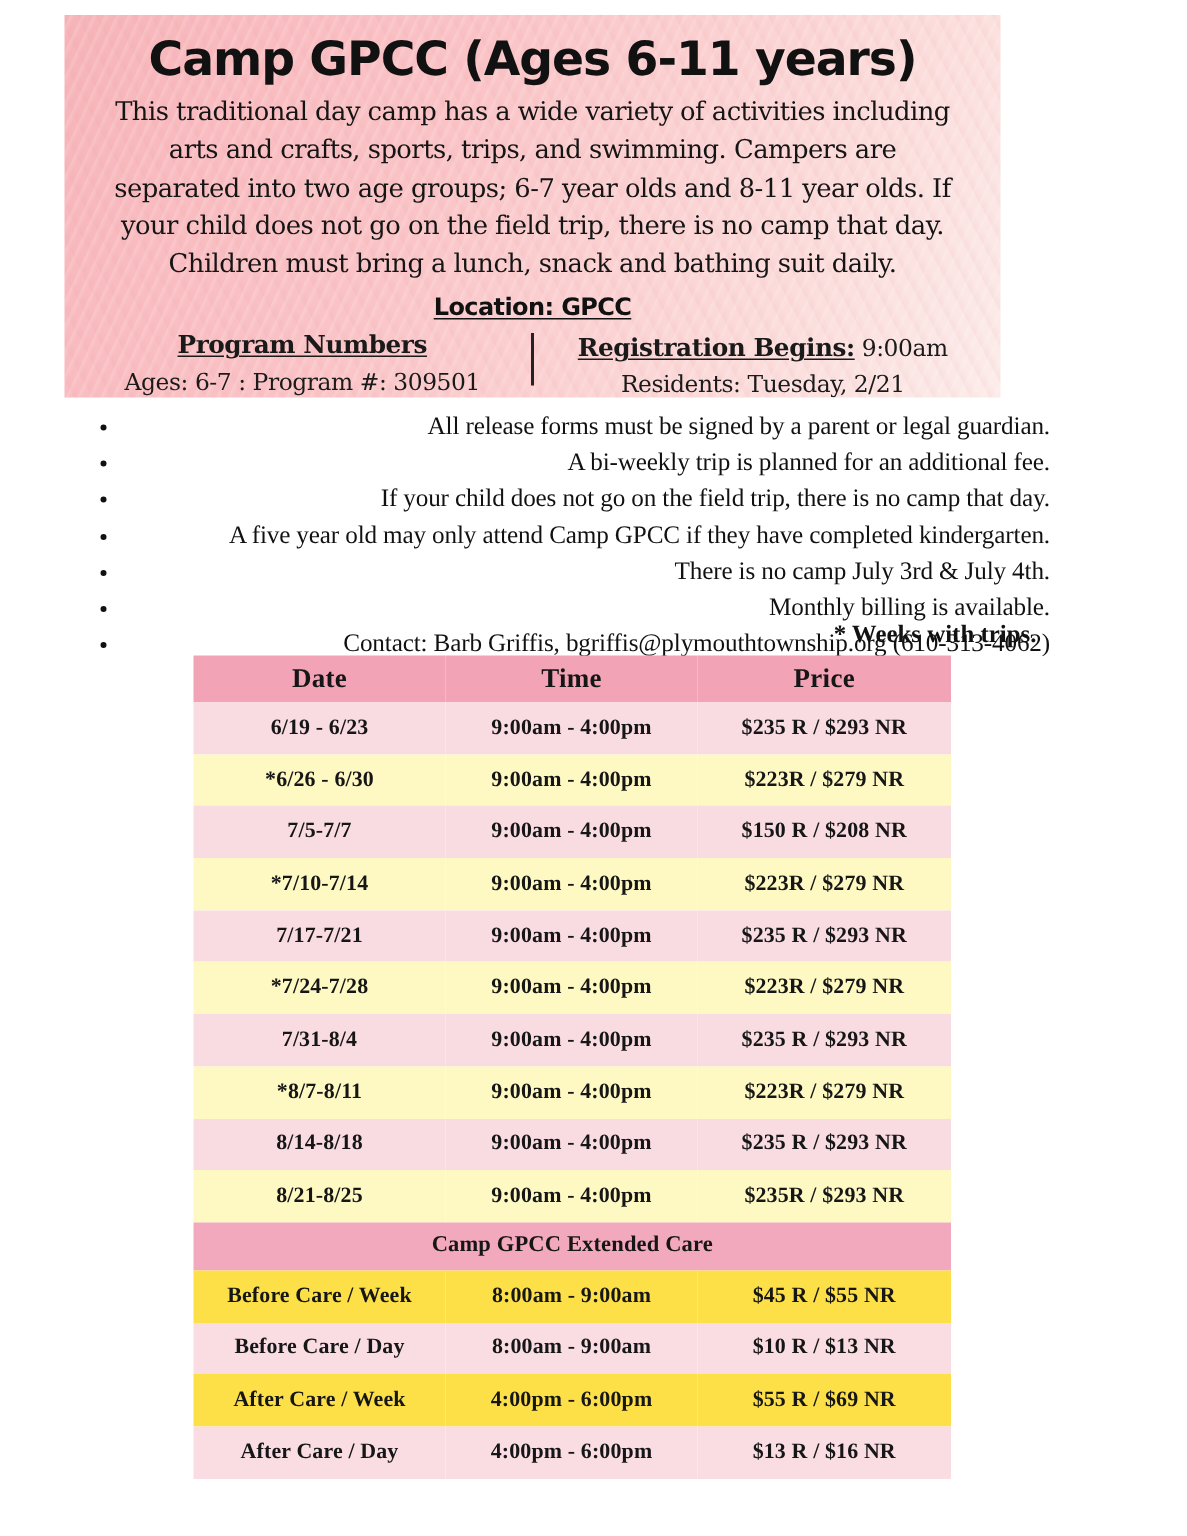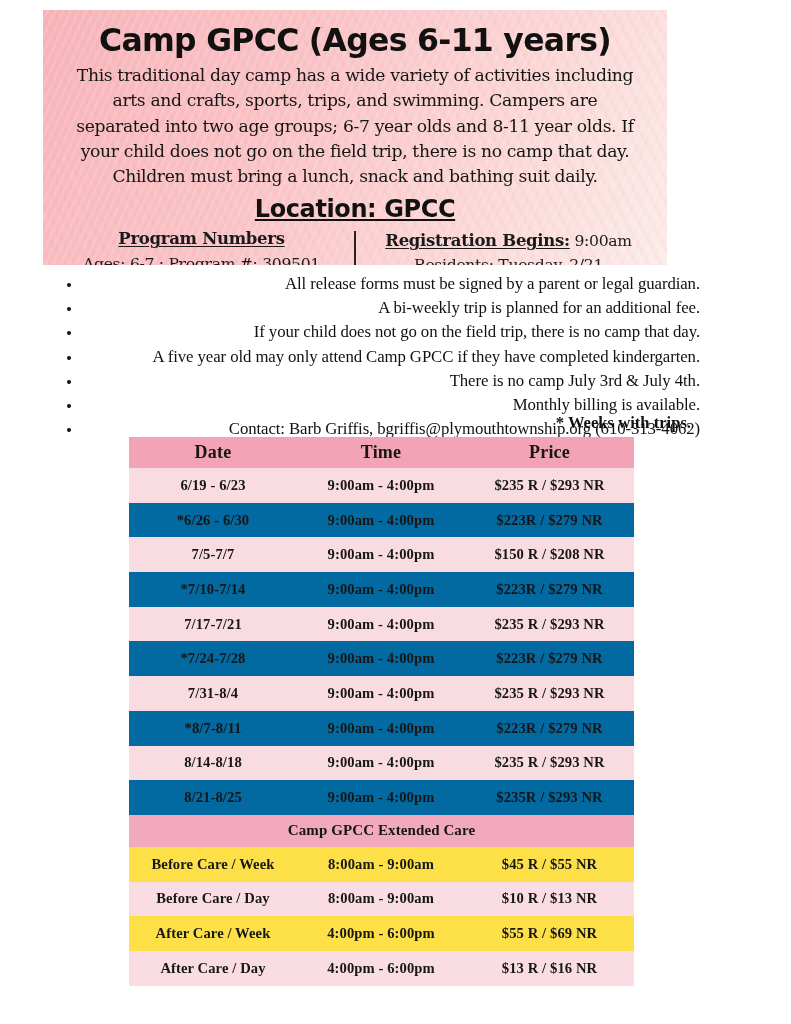--- a/index.html
+++ b/index.html
@@ -62,21 +62,21 @@
     font-size: 17.2px;
     line-height: 1.47;
     text-align: center;
     color: #151515;
     margin: 0 10px;
     letter-spacing: -0.35px;
   }
   .hero-location {
     font-family: "DejaVu Sans", sans-serif;
     font-weight: 700;
-    font-size: 24px;
+    font-size: 16px;
     text-align: center;
     text-decoration: underline;
     text-underline-offset: 2px;
     margin-top: 6px;
     letter-spacing: -0.4px;
     color: #111;
   }
 
   .hero-cols {
     display: flex;
@@ -179,21 +179,21 @@
   .sched col.c2 { width: 168px; }
   .sched col.c3 { width: 169px; }
 
   .sched thead th {
     background: #f2a3b6;
     font-size: 18px;
     height: 31px;
     letter-spacing: 0.2px;
   }
   .sched tbody tr.alt td { background: #f9dce2; }
-  .sched tbody tr.plainrow td { background: #0369a1; }
+  .sched tbody tr.plainrow td { background: #fef9c3; }
   .sched tr.section-head td {
     background: #f3a9bd;
     height: 32px;
     font-size: 15px;
   }
   .sched tbody tr.ec-alt td { background: #f9dde3; }
   .sched tbody tr.ec-white td { background: #fde047; }
 </style>
 </head>
 <body>

